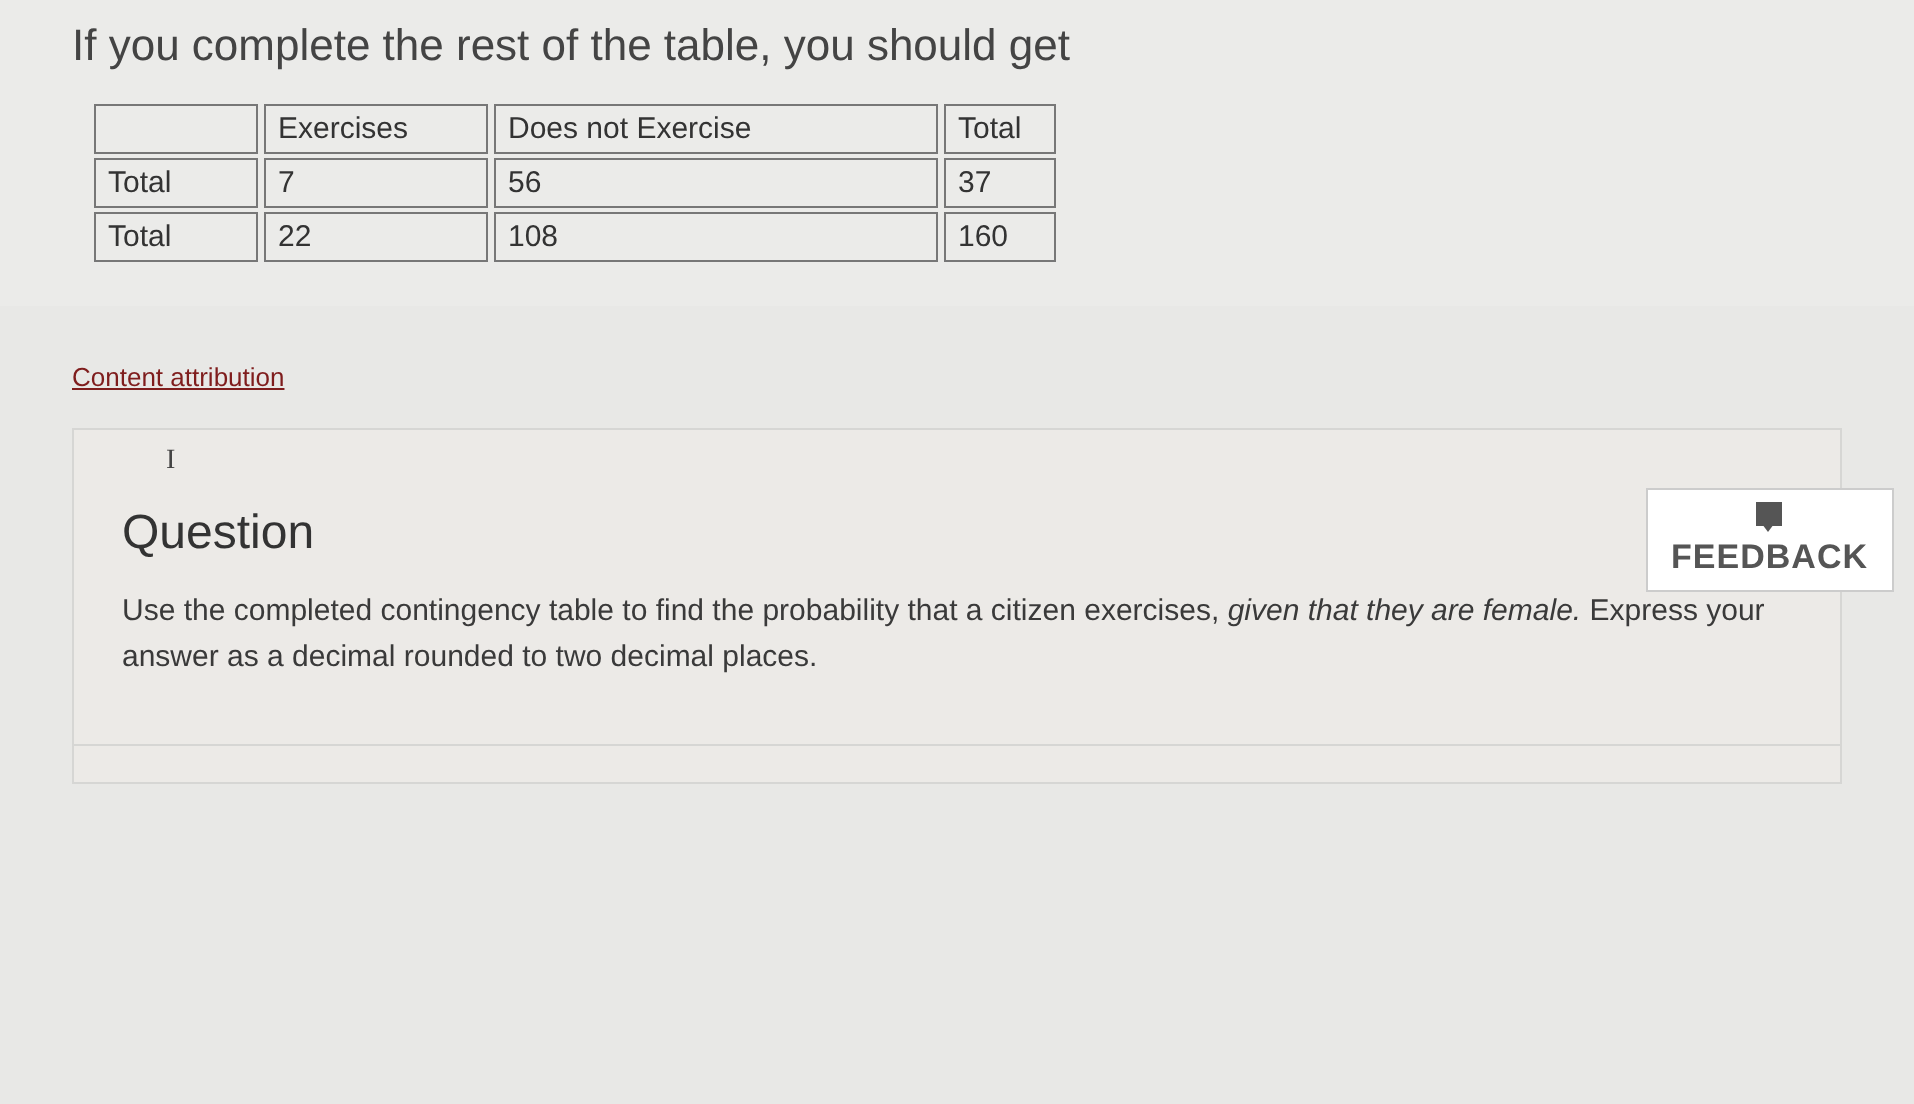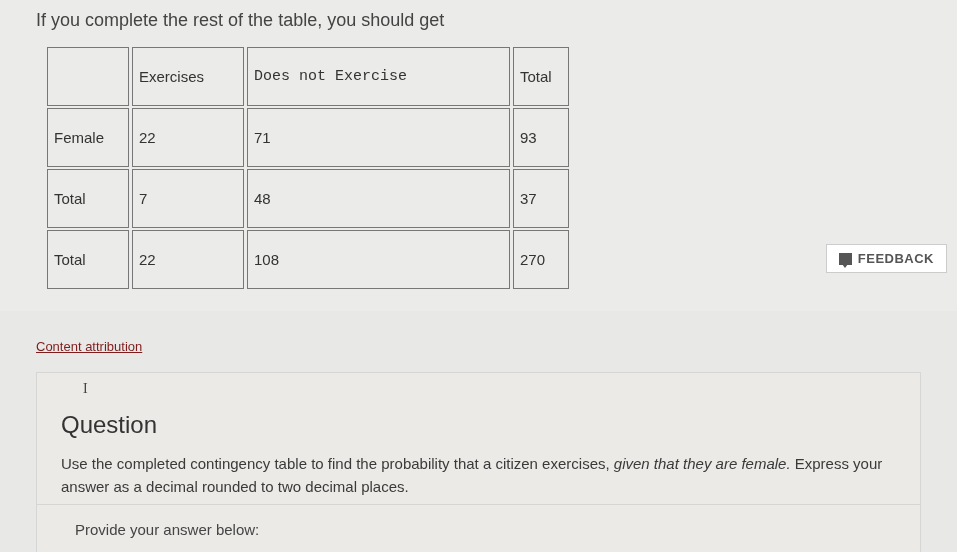--- a/index.html
+++ b/index.html
@@ -14,57 +14,58 @@
       width: 957px;
       height: 552px;
       position: relative;
       overflow: hidden;
     }
     .top-section {
       padding: 8px 36px 20px 36px;
       background: #ebebe9;
     }
     .intro-text {
-      font-size: 18px;
+      font-size: 22px;
       color: #444;
       margin-bottom: 14px;
       margin-top: 2px;
     }
     table.contingency {
       border-collapse: separate;
       border-spacing: 3px 2px;
       margin-left: 8px;
     }
     table.contingency td, table.contingency th {
       border: 1px solid #777;
-      padding: 20px 6px;
+      padding: 3px 6px;
       font-size: 15px;
       font-weight: normal;
       text-align: left;
       background: transparent;
     }
     table.contingency .col-rowhead { width: 82px; }
     table.contingency .col-ex { width: 112px; }
-    table.contingency .col-noex { width: 263px; font-family: Liberation Mono, monospace; }
+    table.contingency .col-noex { width: 222px; }
     table.contingency .col-total { width: 56px; }
     .feedback-btn {
       position: absolute;
       right: 10px;
       top: 244px;
       background: #fff;
       border: 1px solid #ccc;
       padding: 6px 12px;
-      font-size: 13px;
+      font-size: 17px;
       font-weight: 600;
       color: #555;
       letter-spacing: 0.5px;
       display: flex;
       align-items: center;
       gap: 6px;
       cursor: pointer;
+      flex-direction: column;
     }
     .feedback-icon {
       width: 13px;
       height: 12px;
       background: #555;
       display: inline-block;
       position: relative;
     }
     .feedback-icon::after {
       content: "";
@@ -84,21 +85,21 @@
       text-decoration: underline;
       display: inline-block;
       cursor: pointer;
     }
     .question-block {
       margin: 0 36px;
       border: 1px solid #d6d6d4;
       background: #eceae7;
     }
     .question-inner {
-      padding: 18px 24px 6px 24px;
+      padding: 18px 24px 32px 24px;
       border-bottom: 1px solid #d6d6d4;
     }
     .cursor-mark {
       font-family: serif;
       font-size: 14px;
       color: #444;
       margin-left: 46px;
       position: relative;
       top: 6px;
     }
@@ -134,54 +135,47 @@
 
   <table class="contingency">
     <tbody>
         <tr>
       <td class="col-rowhead"></td>
       <td class="col-ex">Exercises</td>
       <td class="col-noex">Does not Exercise</td>
       <td class="col-total">Total</td>
     </tr>
     <tr>
-      <td>Female</td>
-      <td>22</td>
-      <td>71</td>
-      <td>93</td>
-    </tr>
-    <tr>
       <td>Total</td>
       <td>7</td>
-      <td>48</td>
+      <td>56</td>
       <td>37</td>
     </tr>
     <tr>
       <td>Total</td>
       <td>22</td>
       <td>108</td>
-      <td>270</td>
+      <td>160</td>
     </tr>
   </tbody>
     </table>
 </div>
 
 <button class="feedback-btn">
   <span class="feedback-icon"></span>
   <span>FEEDBACK</span>
 </button>
 
 <a class="attribution">Content attribution</a>
 
 <div class="question-block">
   <span class="cursor-mark">I</span>
   <div class="question-inner">
     <h2 class="question-heading">Question</h2>
     <p class="question-body">
       <span>Use the completed contingency table to find the probability that a citizen exercises, </span><span class="italic">given that they are female.</span><span> Express your answer as a decimal rounded to two decimal places.</span>
     </p>
   </div>
-  <div class="answer-prompt">Provide your answer below:</div>
   <div class="answer-input-row"></div>
 </div>
 
 
 
 
 </body></html>

